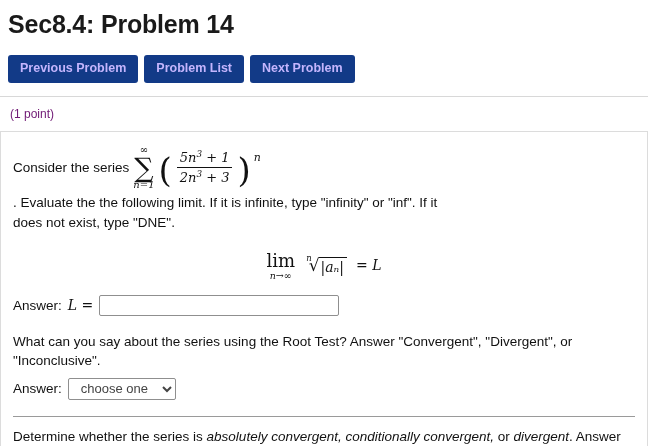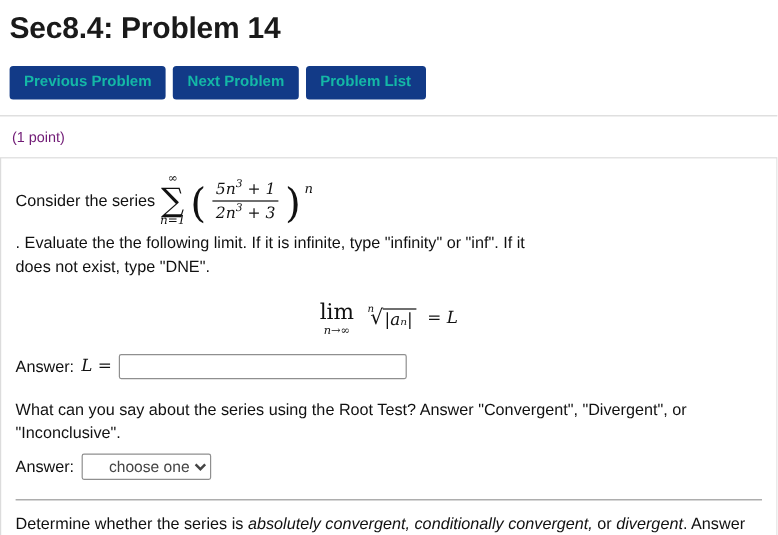--- a/index.html
+++ b/index.html
@@ -28,21 +28,21 @@
     margin: 10px 0 0 8px;
     letter-spacing: -0.2px;
   }
   .nav-bar {
     margin: 16px 0 0 8px;
     display: flex;
     gap: 6px;
   }
   .nav-btn {
     background: #123a87;
-    color: #14b8a6;
+    color: #c4b5fd;
     font-size: 12.5px;
     font-weight: bold;
     padding: 7px 12px 8px 12px;
     border: none;
     border-radius: 3px;
     cursor: pointer;
     line-height: 1;
     font-family: "Liberation Sans", sans-serif;
   }
   .divider {
@@ -230,41 +230,41 @@
     margin-top: 7px;
   }
   select.choose {
     height: 22px;
     font-size: 13px;
     font-family: "Liberation Sans", sans-serif;
     border: 1px solid #8f8f8f;
     border-radius: 2px;
     background: #ffffff;
     color: #444444;
-    padding-left: 18px;
+    padding-left: 8px;
   }
   select.w1 { width: 108px; }
   .hr-inner {
     border: none;
     border-top: 1px solid #9a9a9a;
     margin: 16px 0 10px 0;
   }
   .em { font-style: italic; }
 </style>
 </head>
 <body>
 
 <div class="page">
 
   <h1 class="page-title">Sec8.4: Problem 14</h1>
 
   <div class="nav-bar">
     <button class="nav-btn">Previous Problem</button>
+    <button class="nav-btn">Problem List</button>
     <button class="nav-btn">Next Problem</button>
-    <button class="nav-btn">Problem List</button>
   </div>
 
   <div class="divider"></div>
 
   <div class="points">(1 point)</div>
 
   <div class="problem-box">
 
     <div class="prob-line series-row">
       <span>Consider the series</span>

